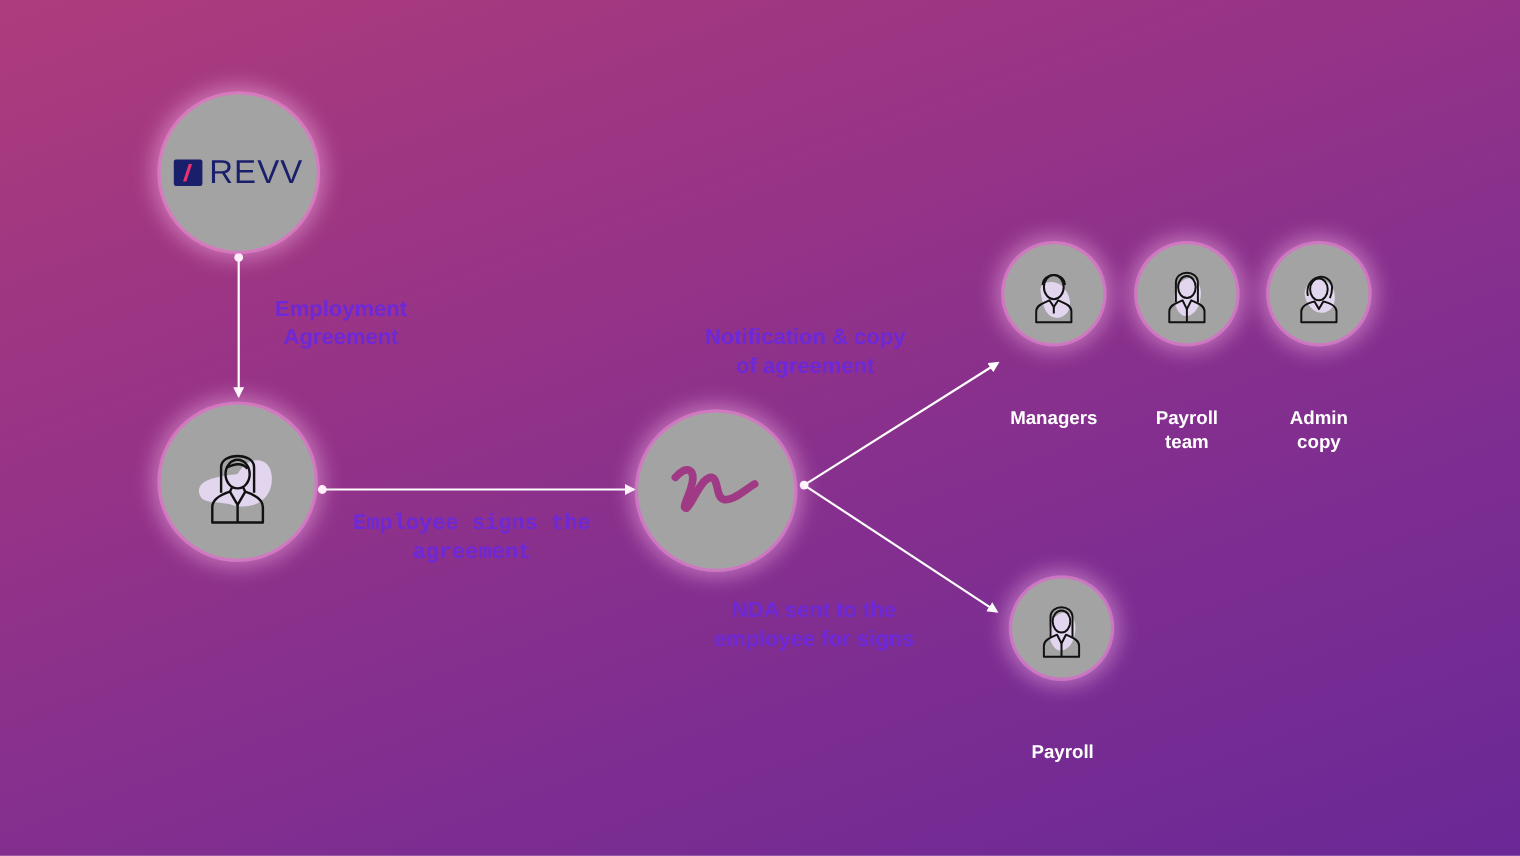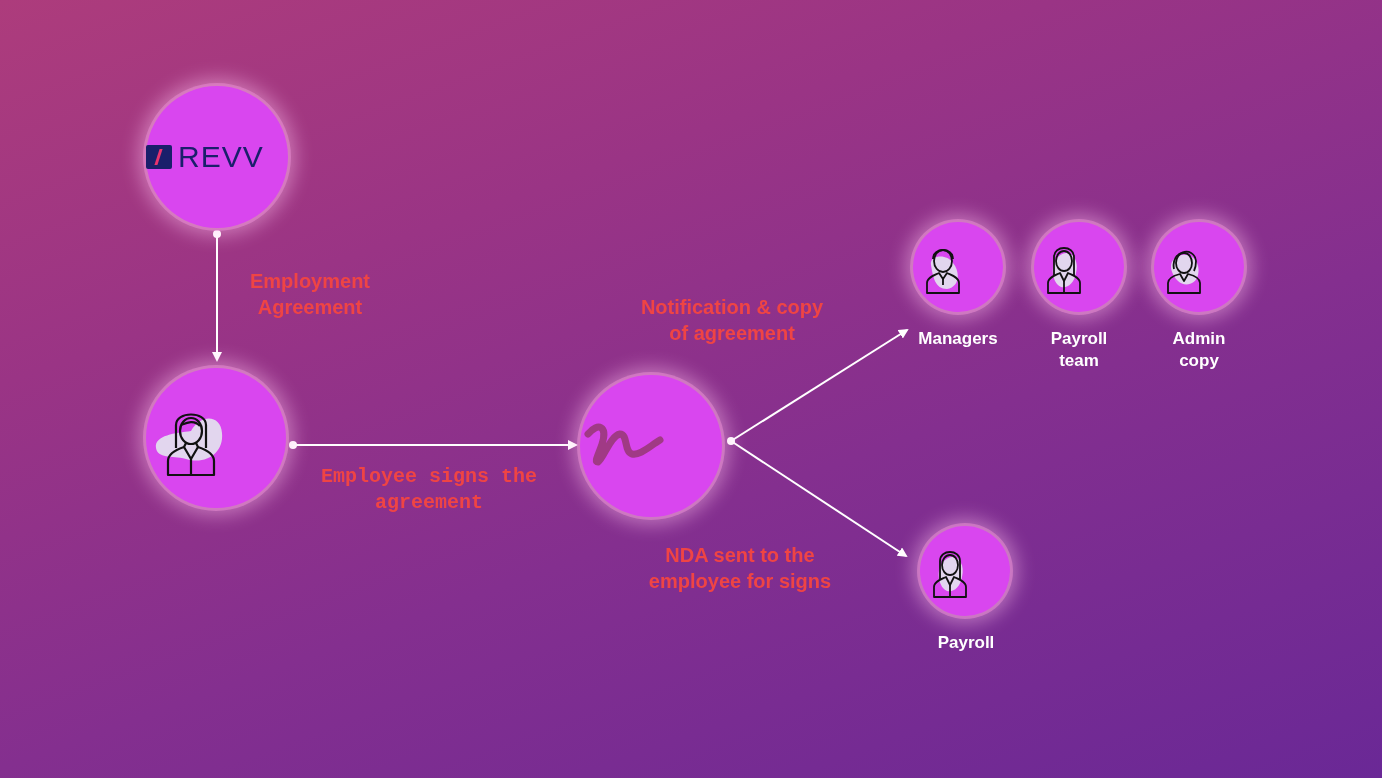--- a/index.html
+++ b/index.html
@@ -2,31 +2,31 @@
 <html><head>
 <meta charset="utf-8">
 <style>
   html, body { margin: 0; padding: 0; }
   body {
     width: 1382px; height: 778px; overflow: hidden; position: relative;
     background: linear-gradient(160deg, #ad3c7c 0%, #9a3485 30%, #842f8f 60%, #6a2896 100%);
     font-family: "Liberation Sans", "DejaVu Sans", sans-serif;
   }
   .node {
-    position: absolute; border-radius: 50%; background: #d946ef;
+    position: absolute; border-radius: 50%; background: #a3a3a3;
     box-shadow: 0 0 0 3px rgba(232,140,210,0.55), 0 0 18px 8px rgba(255,190,240,0.45);
-    display: flex; align-items: center; justify-content: flex-start;
+    display: flex; align-items: center; justify-content: center;
   }
   .label {
-    position: absolute; color: #ef4444; font-weight: 700; text-align: center;
+    position: absolute; color: #6d28d9; font-weight: 700; text-align: center;
     white-space: pre-line; line-height: 26px; font-size: 20px;
   }
   .small-label {
     position: absolute; color: #ffffff; font-weight: 700; text-align: center;
-    white-space: pre-line; line-height: 22px; font-size: 17px;
+    white-space: pre-line; line-height: 22px; font-size: 17px; margin-top: 41px;
   }
   svg.lines { position: absolute; left: 0; top: 0; }
   .logo { display: flex; align-items: center; gap: 6px; }
   .logo-mark {
     width: 26px; height: 24px; background: #1a1f6b; border-radius: 2px;
     position: relative;
   }
   .logo-mark::after {
     content: ""; position: absolute; left: 11px; top: 4px; width: 3px; height: 16px;
     background: #e8336e; transform: skewX(-18deg);

